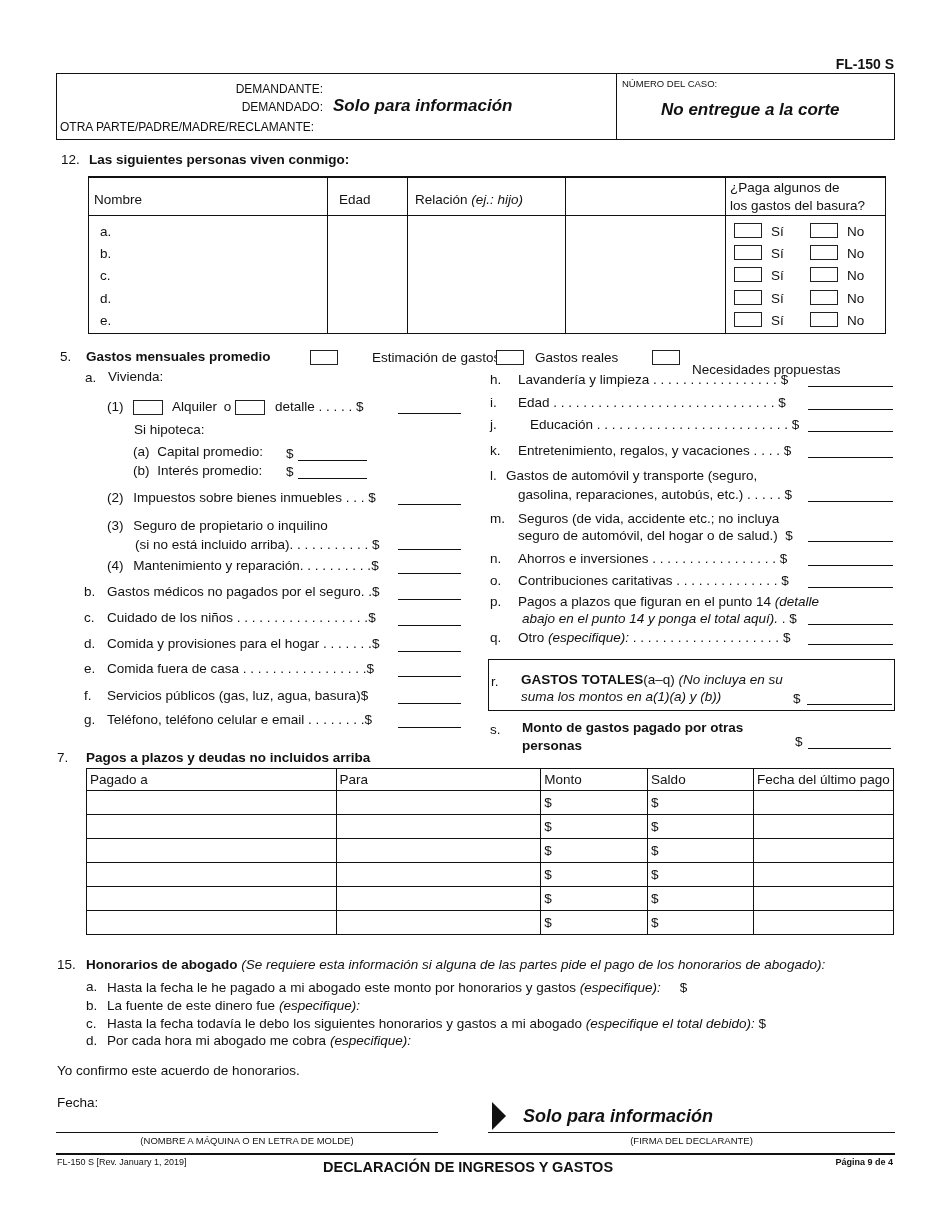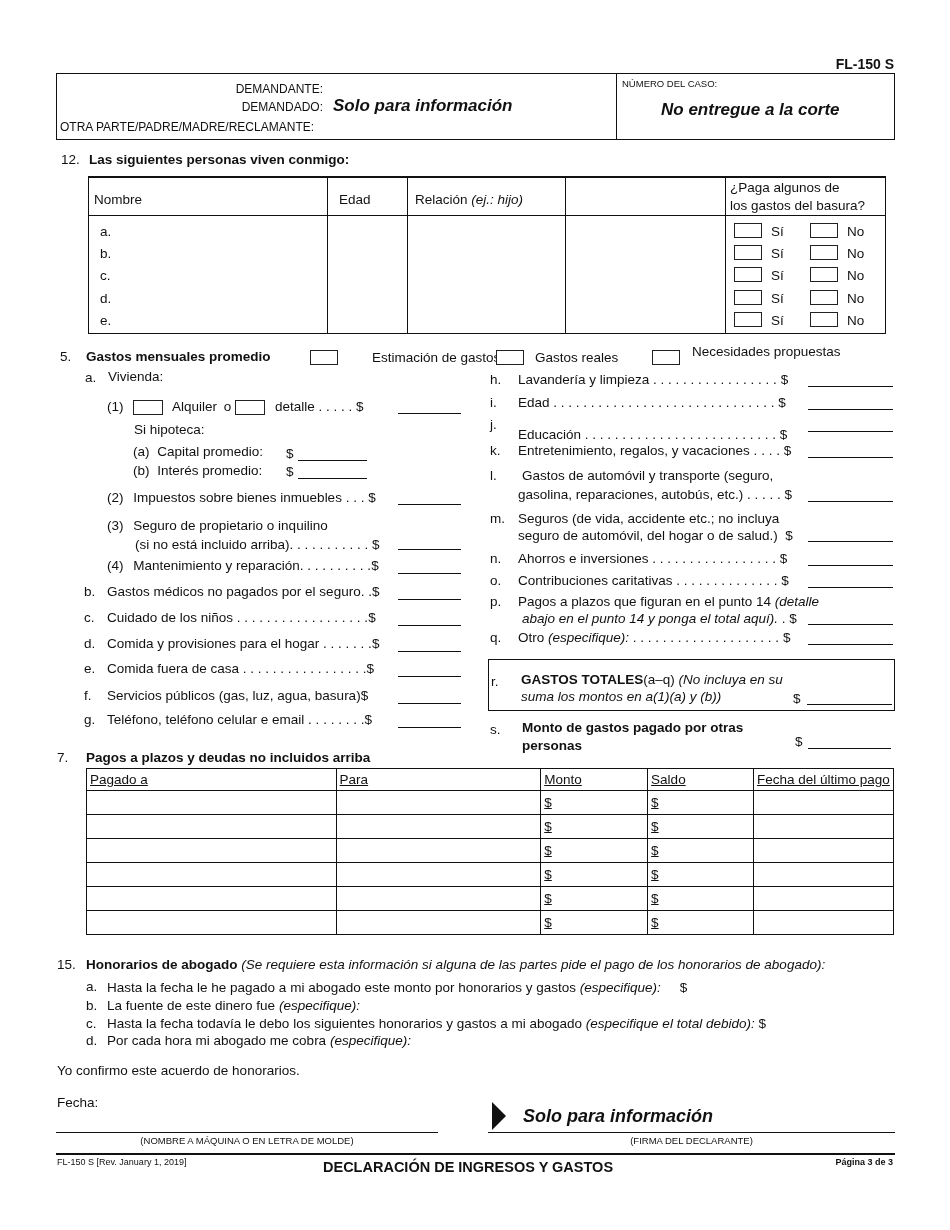--- a/index.html
+++ b/index.html
@@ -23,21 +23,21 @@
   #t12 { left: 88px; top: 176px; width: 798px; height: 158px; border: 1.5px solid #111; border-top-width: 2px; }
   #t12 .vline { position: absolute; top: 0; bottom: 0; border-left: 1px solid #111; }
   #t12 .hline { position: absolute; left: 0; right: 0; top: 37px; border-top: 1px solid #111; }
   #t12 .hdr { position: absolute; font-size: 13.5px; line-height: 18px; }
 
   
   #t14 { left: 86px; top: 768px; width: 808px; border-collapse: collapse; }
   #t14 td, #t14 th { border: 1px solid #111; font-weight: normal; text-align: left; font-size: 13.5px; padding: 1px 3px; vertical-align: middle; }
   #t14 th { height: 22px; }
   #t14 td { height: 24px; }
-  #t14 { border: 1.5px solid #111; text-decoration: underline; }
+  #t14 { border: 1.5px solid #111; }
 
   #footer-rule { left: 56px; top: 1153px; width: 839px; border-top: 2px solid #111; }
   .sigline { border-top: 1.5px solid #111; }
   .small { font-size: 9.5px; }
 </style>
 </head>
 <body>
 
 <div class="abs" id="form-id">FL-150 S</div>
 <div class="abs" id="caption">
@@ -124,21 +124,21 @@
     </div>
 </div>
 
 <span class="abs" style="left:60px; top:349px;">5.</span>
 <span class="abs b" style="left:86px; top:349px;">Gastos mensuales promedio</span>
 <span class="abs" style="left:310px; top:349px;"><span class="cb"></span></span>
 <span class="abs" style="left:372px; top:350px;">Estimación de gastos</span>
 <span class="abs" style="left:496px; top:349px;"><span class="cb"></span></span>
 <span class="abs" style="left:535px; top:350px;">Gastos reales</span>
 <span class="abs" style="left:652px; top:349px;"><span class="cb"></span></span>
-<span class="abs" style="left:692px; top:344px;">Necesidades propuestas</span>
+<span class="abs" style="left:692px; top:362px;">Necesidades propuestas</span>
 
 <span class="abs" style="left:85px; top:370px;">a.</span>
 <span class="abs" style="left:108px; top:369px;">Vivienda:</span>
 
 <div class="abs" style="left:107px; top:399px;">
   <span>(1)</span>
   <span class="cb" style="margin-left:6px; width:30px;"></span>
   <span style="margin-left:5px;">Alquiler</span>
   <span style="margin-left:3px;">o</span>
   <span class="cb" style="width:30px;"></span>
@@ -195,33 +195,33 @@
     <span class="abs line" style="left: 398px; top: 690px; width: 63px;"></span>
     <div class="abs" style="left: 84px; top: 712px;"><span>g.</span><span class="abs" style="left:23px;top:0;"><span>Teléfono, teléfono celular e email . . . . . . . .</span><span>$</span></span></div>
     <span class="abs line" style="left: 398px; top: 714px; width: 63px;"></span>
   </div>
 
 <div id="right-items">
     <div class="abs" style="left: 490px; top: 372px;"><span>h.</span><span class="abs" style="left:28px;top:0;"><span>Lavandería y limpieza . . . . . . . . . . . . . . . . .</span> <span>$</span></span></div>
     <span class="abs line thin" style="left: 808px; top: 373px; width: 85px;"></span>
     <div class="abs" style="left: 490px; top: 395px;"><span>i.</span><span class="abs" style="left:28px;top:0;"><span>Edad . . . . . . . . . . . . . . . . . . . . . . . . . . . . . .</span> <span>$</span></span></div>
     <span class="abs line" style="left: 808px; top: 396px; width: 85px;"></span>
-    <div class="abs" style="left: 490px; top: 417px;"><span>j.</span><span class="abs" style="left:28px;top:0;margin-top:10px;"><span>Educación . . . . . . . . . . . . . . . . . . . . . . . . . .</span> <span>$</span></span></div>
+    <div class="abs" style="left: 490px; top: 417px;"><span>j.</span><span class="abs" style="left:40px;top:0;"><span>Educación . . . . . . . . . . . . . . . . . . . . . . . . . .</span> <span>$</span></span></div>
     <span class="abs line" style="left: 808px; top: 418px; width: 85px;"></span>
     <div class="abs" style="left: 490px; top: 443px;"><span>k.</span><span class="abs" style="left:28px;top:0;"><span>Entretenimiento, regalos, y vacaciones . . . .</span> <span>$</span></span></div>
     <span class="abs line" style="left: 808px; top: 444px; width: 85px;"></span>
     <div class="abs" style="left: 490px; top: 551px;"><span>n.</span><span class="abs" style="left:28px;top:0;"><span>Ahorros e inversiones . . . . . . . . . . . . . . . . .</span> <span>$</span></span></div>
     <span class="abs line" style="left: 808px; top: 552px; width: 85px;"></span>
     <div class="abs" style="left: 490px; top: 573px;"><span>o.</span><span class="abs" style="left:28px;top:0;"><span>Contribuciones caritativas . . . . . . . . . . . . . .</span> <span>$</span></span></div>
     <span class="abs line thin" style="left: 808px; top: 574px; width: 85px;"></span>
   </div>
 
 <div class="abs" style="left:490px; top:466px; line-height:19px;">
   <span>l.</span>
-  <span class="abs" style="left:32px; top:0;">Gastos de automóvil y transporte (seguro,</span><br>
+  <span class="abs" style="left:16px; top:0;">Gastos de automóvil y transporte (seguro,</span><br>
   <span class="abs" style="left:28px; top:19px;"><span>gasolina, reparaciones, autobús, etc.) . . . . .</span> <span>$</span></span>
 </div>
 <span class="abs line" style="left:808px; top:488px; width:85px;"></span>
 
 <div class="abs" style="left:490px; top:510px; line-height:17px;">
   <span>m.</span>
   <span class="abs" style="left:28px; top:0;">Seguros (de vida, accidente etc.; no incluya</span>
   <span class="abs" style="left:28px; top:17px;"><span>seguro de automóvil, del hogar o de salud.)</span>&nbsp; <span>$</span></span>
 </div>
 <span class="abs line" style="left:808px; top:528px; width:85px;"></span>
@@ -342,13 +342,13 @@
 <div class="abs sigline" style="left:56px; top:1132px; width:382px;"></div>
 <span class="abs small" style="left:56px; top:1135px; width:382px; text-align:center;">(NOMBRE A MÁQUINA O EN LETRA DE MOLDE)</span>
 <span class="abs" style="left:492px; top:1102px; width:0; height:0; border-top:14px solid transparent; border-bottom:14px solid transparent; border-left:14px solid #111;"></span>
 <span class="abs b i" style="left:523px; top:1106px; font-size:18px;">Solo para información</span>
 <div class="abs sigline" style="left:488px; top:1132px; width:407px;"></div>
 <span class="abs small" style="left:488px; top:1135px; width:407px; text-align:center;">(FIRMA DEL DECLARANTE)</span>
 
 <div class="abs" id="footer-rule"></div>
 <span class="abs" style="left:57px; top:1157px; font-size:9px;">FL-150 S [Rev. January 1, 2019]</span>
 <span class="abs b" style="left:323px; top:1159px; font-size:14.5px;">DECLARACIÓN DE INGRESOS Y GASTOS</span>
-<span class="abs b" style="right:57px; top:1157px; font-size:9px;">Página 3 de 3</span>
+<span class="abs b" style="right:57px; top:1157px; font-size:9px;">Página 9 de 4</span>
 
 </body></html>

